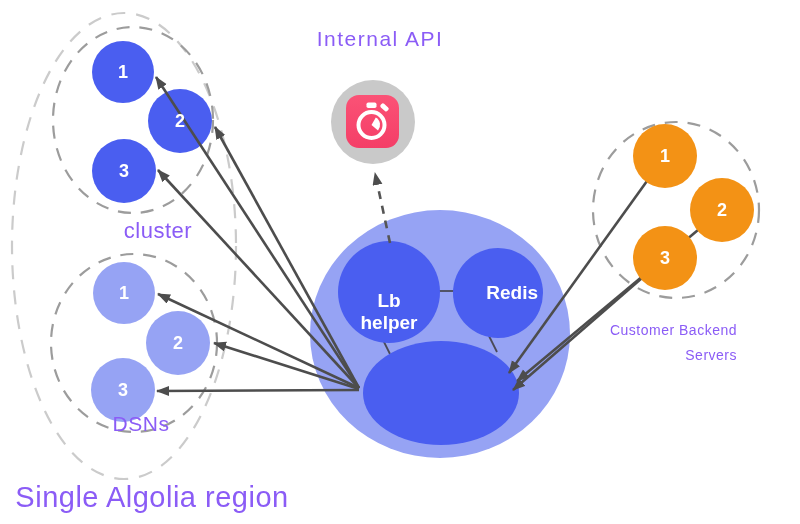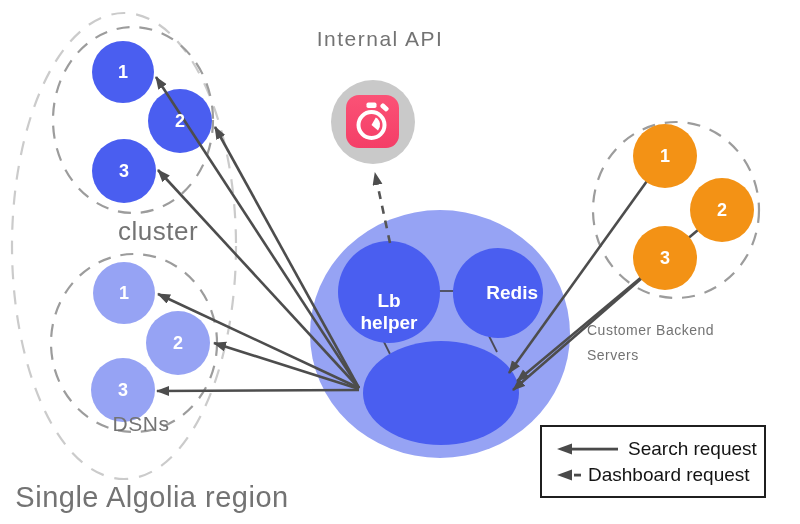--- a/index.html
+++ b/index.html
@@ -2,21 +2,21 @@
 <html><head>
 <meta charset="utf-8">
 <style>
   html,body{margin:0;padding:0;background:#fff;}
   #stage{
     position:relative;width:800px;height:524px;background:#ffffff;
     font-family:"Liberation Sans",sans-serif;overflow:hidden;
   }
   #diagram-svg{position:absolute;left:0;top:0;}
   .cap{
-    position:absolute;color:#737373;text-align:left;
+    position:absolute;color:#8b5cf6;text-align:right;
     transform:translate(-50%,-50%);white-space:nowrap;letter-spacing:.5px;
   }
   .cap.multi{white-space:normal;line-height:25px;}
   .num{
     position:absolute;color:#ffffff;font-weight:bold;font-size:18px;
     transform:translate(-50%,-50%);
   }
   .core-label{
     position:absolute;color:#ffffff;font-weight:bold;font-size:19px;
     text-align:center;transform:translate(-50%,-50%);line-height:22px;
@@ -100,48 +100,32 @@
       <circle cx="373" cy="122" r="42" fill="#C9C9C9"></circle>
       <rect x="346" y="95" width="53" height="53" rx="13" fill="url(#pinkgrad)"></rect>
       <rect x="366.5" y="102.5" width="10" height="5.5" rx="1.8" fill="#ffffff"></rect>
       <rect x="380" y="105" width="9" height="4.8" rx="1.8" fill="#ffffff" transform="rotate(42 384.5 107.4)"></rect>
       <circle cx="371.5" cy="125" r="13" fill="none" stroke="#ffffff" stroke-width="4"></circle>
       <path d="M371.5,125 L375.8,117.6 A8.5,8.5 0 0 1 378,130.5 Z" fill="#ffffff"></path>
     </g>
   </svg>
 
   <div class="cap" style="left:380px;top:39px;font-size:21px;letter-spacing:1.5px;">Internal API</div>
-  <div class="cap" style="left:158px;top:231px;font-size:26px;">cluster</div>
+  <div class="cap" style="left:158px;top:231px;font-size:22px;">cluster</div>
   <div class="cap" style="left:141px;top:424px;font-size:21px;">DSNs</div>
   <div class="cap" style="left:152px;top:497px;font-size:29px;">Single Algolia region</div>
   <div class="cap multi" style="left:662px;top:343px;font-size:14px;width:150px;">Customer Backend Servers</div>
 
   <div class="core-label" style="left:389px;top:292px;width:64px;margin-top:20px;">Lb helper</div>
   <div class="core-label" style="left:498px;top:293px;width:80px;text-align:right;">Redis</div>
 
   <div class="num" style="left:123px;top:72px;">1</div>
   <div class="num" style="left:180px;top:121px;">2</div>
   <div class="num" style="left:124px;top:171px;">3</div>
   <div class="num" style="left:124px;top:293px;">1</div>
   <div class="num" style="left:178px;top:343px;">2</div>
   <div class="num" style="left:123px;top:390px;">3</div>
   <div class="num" style="left:665px;top:156px;">1</div>
   <div class="num" style="left:722px;top:210px;">2</div>
   <div class="num" style="left:665px;top:258px;">3</div>
 
-  <div id="legend">
-    <div class="legend-row">
-      <svg width="66" height="14">
-        <polygon points="1,7 16,1.5 16,12.5" fill="#4a4a4a"></polygon>
-        <rect x="14" y="5.7" width="48" height="2.8" fill="#4a4a4a"></rect>
-      </svg>
-      <span>Search request</span>
-    </div>
-    <div class="legend-row">
-      <svg width="26" height="14">
-        <polygon points="1,7 16,1.5 16,12.5" fill="#4a4a4a"></polygon>
-        <rect x="18" y="5.7" width="7" height="2.8" fill="#4a4a4a"></rect>
-      </svg>
-      <span>Dashboard request</span>
-    </div>
-  </div>
 
 </div>
 
 </body></html>

